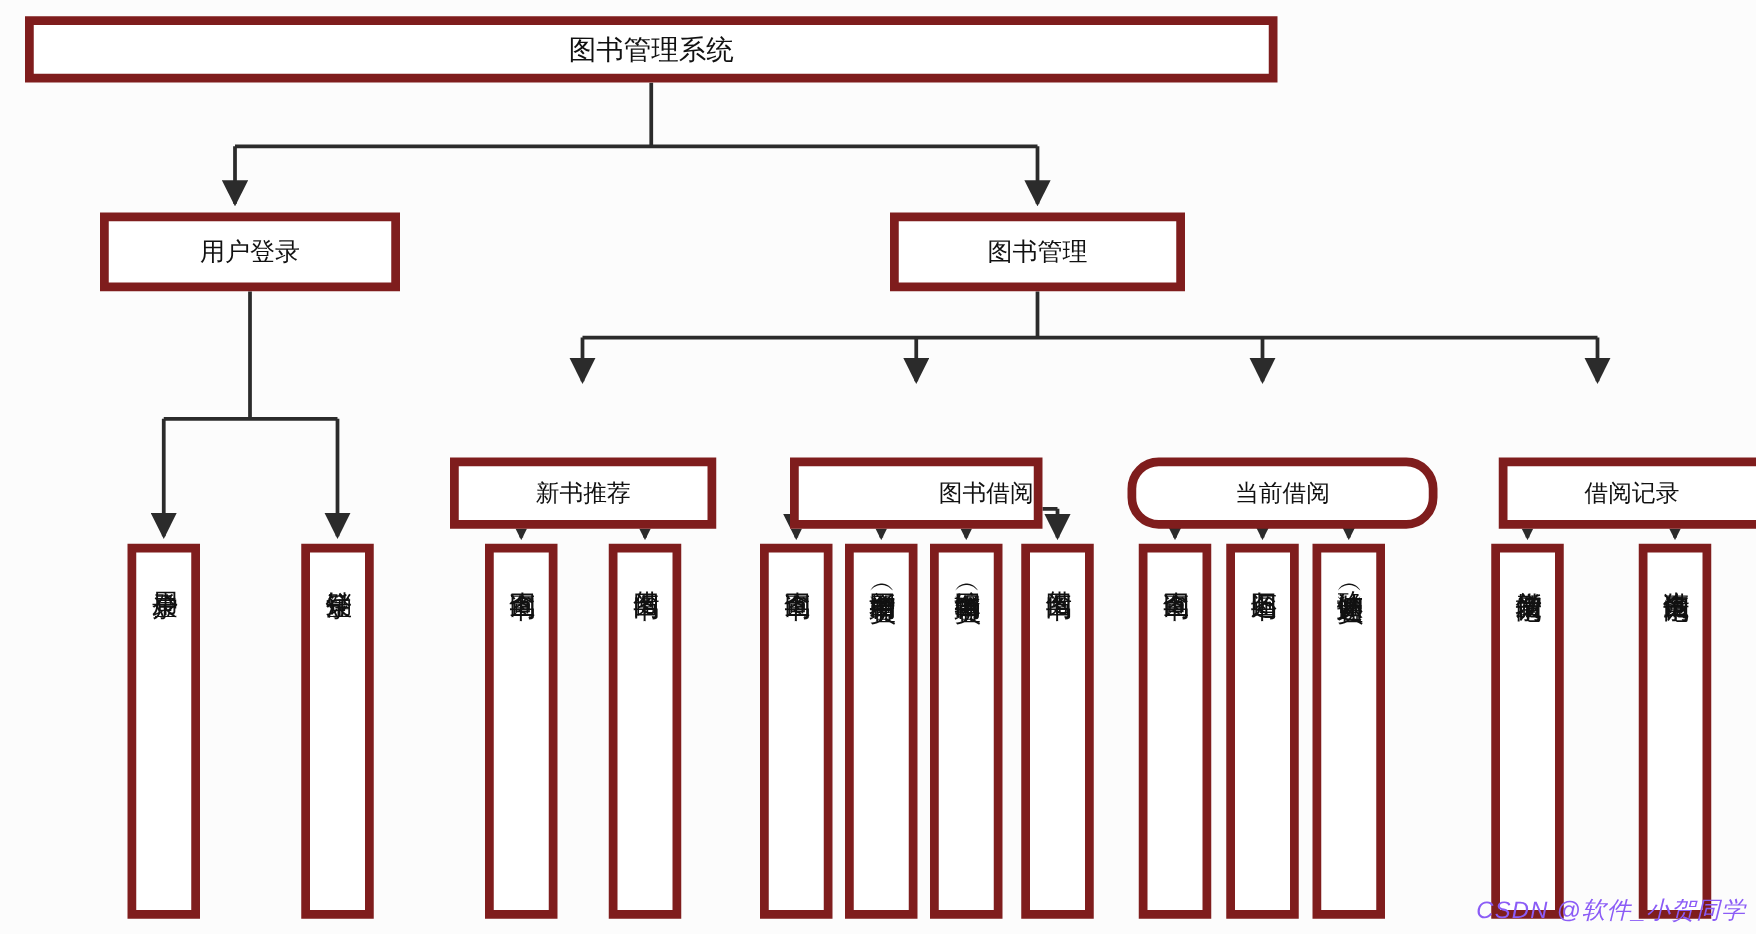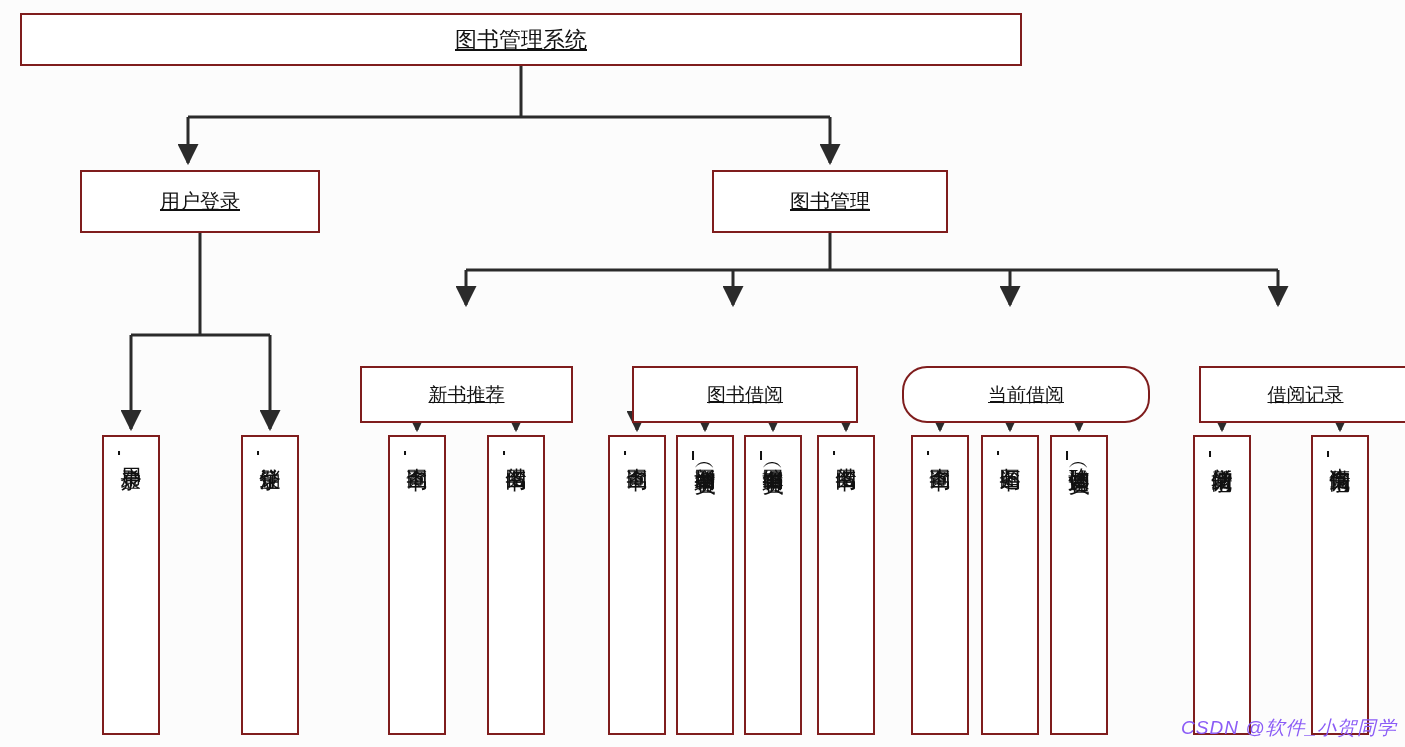--- a/index.html
+++ b/index.html
@@ -9,27 +9,26 @@
     font-family:"Liberation Sans","DejaVu Sans",sans-serif;
     overflow:hidden;
   }
   #diagram{position:relative;width:1405px;height:747px;}
   #edges{position:absolute;left:0;top:0;width:1405px;height:747px;}
 
   .node{
     position:absolute;
     box-sizing:border-box;
     background:#ffffff;
-    border:2px solid #7f1d1d;
+    border:7px solid #7f1d1d;
     display:flex;
     align-items:center;
     justify-content:center;
     color:#111111;
     z-index:2;
-    text-decoration:underline;
   }
   .node.root{font-size:22px;}
   .node.lvl1{font-size:20px;}
   .node.lvl2{font-size:19px;margin-top:48px;}
 
   .node.leaf{
     align-items:flex-start;
     justify-content:center;
     padding-top:14px;
   }
@@ -118,21 +117,21 @@
   <div class="node lvl1" style="left:80px;top:170px;width:240px;height:63px;">
     <span>用户登录</span>
   </div>
   <div class="node lvl1" style="left:712px;top:170px;width:236px;height:63px;text-align:center;">
     <span>图书管理</span>
   </div>
 
   <div class="node lvl2" style="left:360px;top:318px;width:213px;height:57px;">
     <span>新书推荐</span>
   </div>
-  <div class="node lvl2" style="left:632px;top:318px;width:226px;height:57px;">
+  <div class="node lvl2" style="left:632px;top:318px;width:202px;height:57px;justify-content:flex-end;">
     <span>图书借阅</span>
   </div>
   <div class="node lvl2" style="left:902px;top:318px;width:248px;height:57px;border-radius:25px;">
     <span>当前借阅</span>
   </div>
   <div class="node lvl2" style="left:1199px;top:318px;width:213px;height:57px;">
     <span>借阅记录</span>
   </div>
 
   <div class="node leaf" style="left:102px;top:435px;width:58px;height:300px;">

